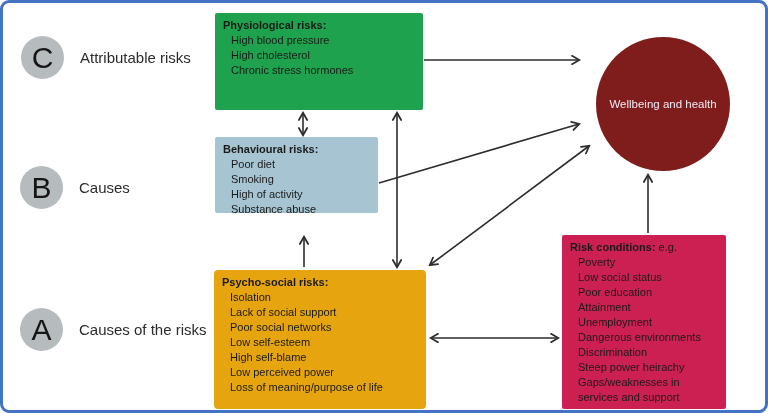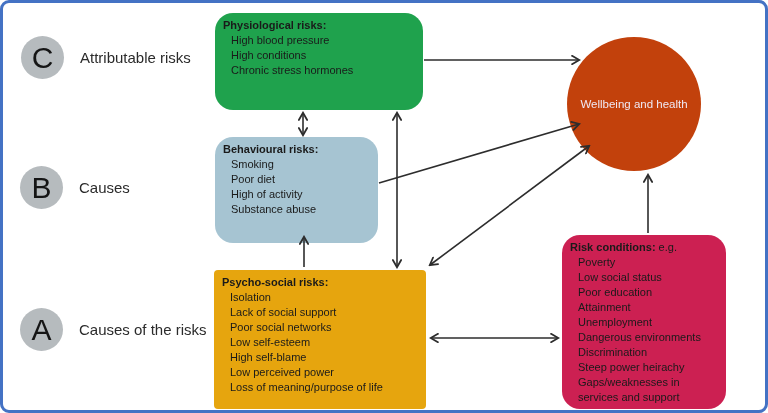--- a/index.html
+++ b/index.html
@@ -7,21 +7,21 @@
     position:relative;width:768px;height:413px;box-sizing:border-box;
     background:#ffffff;border:3px solid #4472C4;border-radius:9px;overflow:hidden;
   }
   .legend-row{position:absolute;display:flex;align-items:center;gap:16px;}
   .legend-circle{
     width:43px;height:43px;border-radius:50%;display:flex;align-items:center;justify-content:center;
     font-size:30px;font-weight:400;color:#151515;flex:0 0 auto;
   }
   .legend-label{font-size:15px;color:#2b2b2b;white-space:nowrap;}
   .box{
-    position:absolute;box-sizing:border-box;border-radius:18px;color:#1a1a1a;
+    position:absolute;box-sizing:border-box;border-radius:2px;color:#1a1a1a;
     padding:5px 8px 4px 8px;font-size:11px;line-height:15px;
   }
   .box-title{font-weight:700;}
   .box-title .suffix{font-weight:400;}
   .box-line{white-space:nowrap;padding-left:8px;}
   .box-line.wrap{white-space:normal;}
   .outcome{
     position:absolute;border-radius:50%;display:flex;align-items:center;justify-content:center;
     color:#efe9f4;font-size:11.5px;text-align:center;
   }
@@ -49,28 +49,28 @@
   <div class="legend-row" style="left:17px;top:305px;">
     <div class="legend-circle" style="background: rgb(182, 187, 190);">
       <span>A</span>
     </div>
     <span class="legend-label">Causes of the risks</span>
   </div>
 
   <div class="box" style="left: 212px; top: 10px; width: 208px; height: 97px; background: rgb(31, 162, 77);">
     <div class="box-title">Physiological risks:</div>
     <div class="box-line">High blood pressure</div>
-    <div class="box-line">High conditions</div>
+    <div class="box-line">High cholesterol</div>
     <div class="box-line">Chronic stress hormones</div>
   </div>
 
-  <div class="box" style="left: 212px; top: 134px; width: 163px; height: 106px; background: rgb(166, 196, 210);">
+  <div class="box" style="left: 212px; top: 134px; width: 163px; height: 76px; background: rgb(166, 196, 210);">
     <div class="box-title">Behavioural risks:</div>
+    <div class="box-line">Poor diet</div>
     <div class="box-line">Smoking</div>
-    <div class="box-line">Poor diet</div>
     <div class="box-line">High of activity</div>
     <div class="box-line">Substance abuse</div>
   </div>
 
   <div class="box" style="left: 559px; top: 232px; width: 164px; height: 174px; padding-right: 24px; background: rgb(204, 32, 82);">
     <div class="box-title">
       <span>Risk conditions:</span><span class="suffix"> e.g.</span>
     </div>
     <div class="box-line">Poverty</div>
     <div class="box-line">Low social status</div>
@@ -87,21 +87,21 @@
     <div class="box-title">Psycho-social risks:</div>
     <div class="box-line">Isolation</div>
     <div class="box-line">Lack of social support</div>
     <div class="box-line">Poor social networks</div>
     <div class="box-line">Low self-esteem</div>
     <div class="box-line">High self-blame</div>
     <div class="box-line">Low perceived power</div>
     <div class="box-line">Loss of meaning/purpose of life</div>
   </div>
 
-  <div class="outcome" style="left: 564px; top: 34px; width: 134px; height: 134px; background: #c2410c;">
+  <div class="outcome" style="left: 593px; top: 34px; width: 134px; height: 134px; background: #7f1d1d;">
     <span>Wellbeing and health</span>
   </div>
 
   <svg class="arrows" width="768" height="413" viewBox="0 0 768 413">
     <defs>
       <marker id="ah" viewBox="0 0 10 10" refX="8.2" refY="5" markerWidth="6.5" markerHeight="6.5" orient="auto-start-reverse" markerUnits="strokeWidth">
         <path d="M1.5,1 L8.5,5 L1.5,9" fill="none" stroke="#2d2d2d" stroke-width="1.7" stroke-linecap="round"></path>
       </marker>
     </defs>
     <g stroke="#2d2d2d" stroke-width="1.6">

